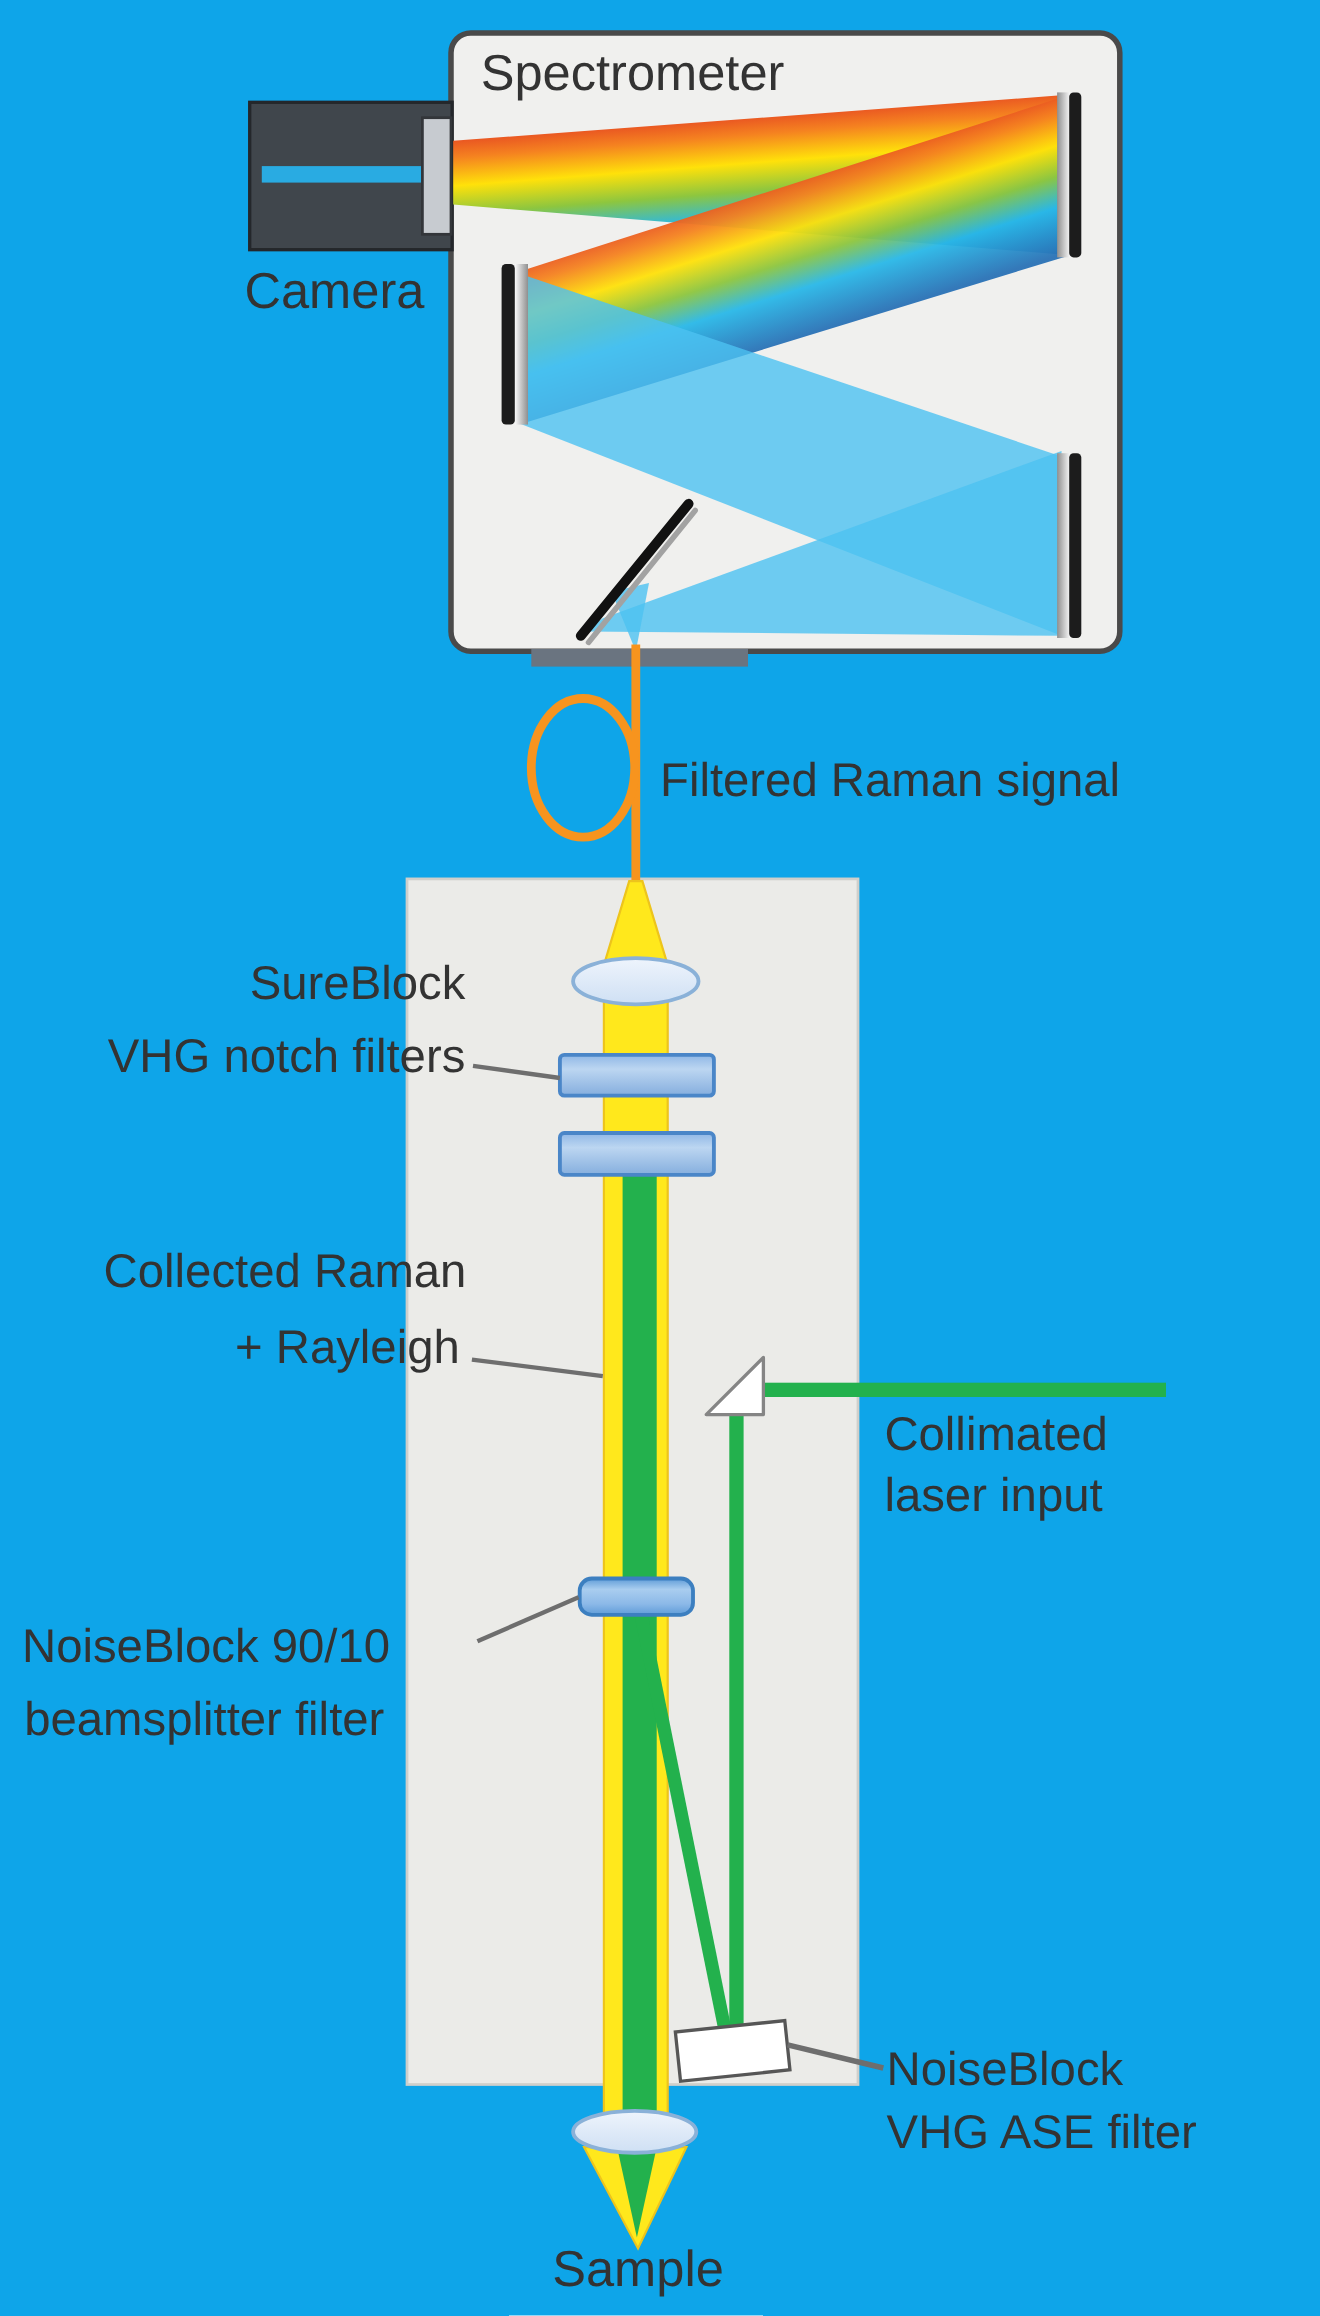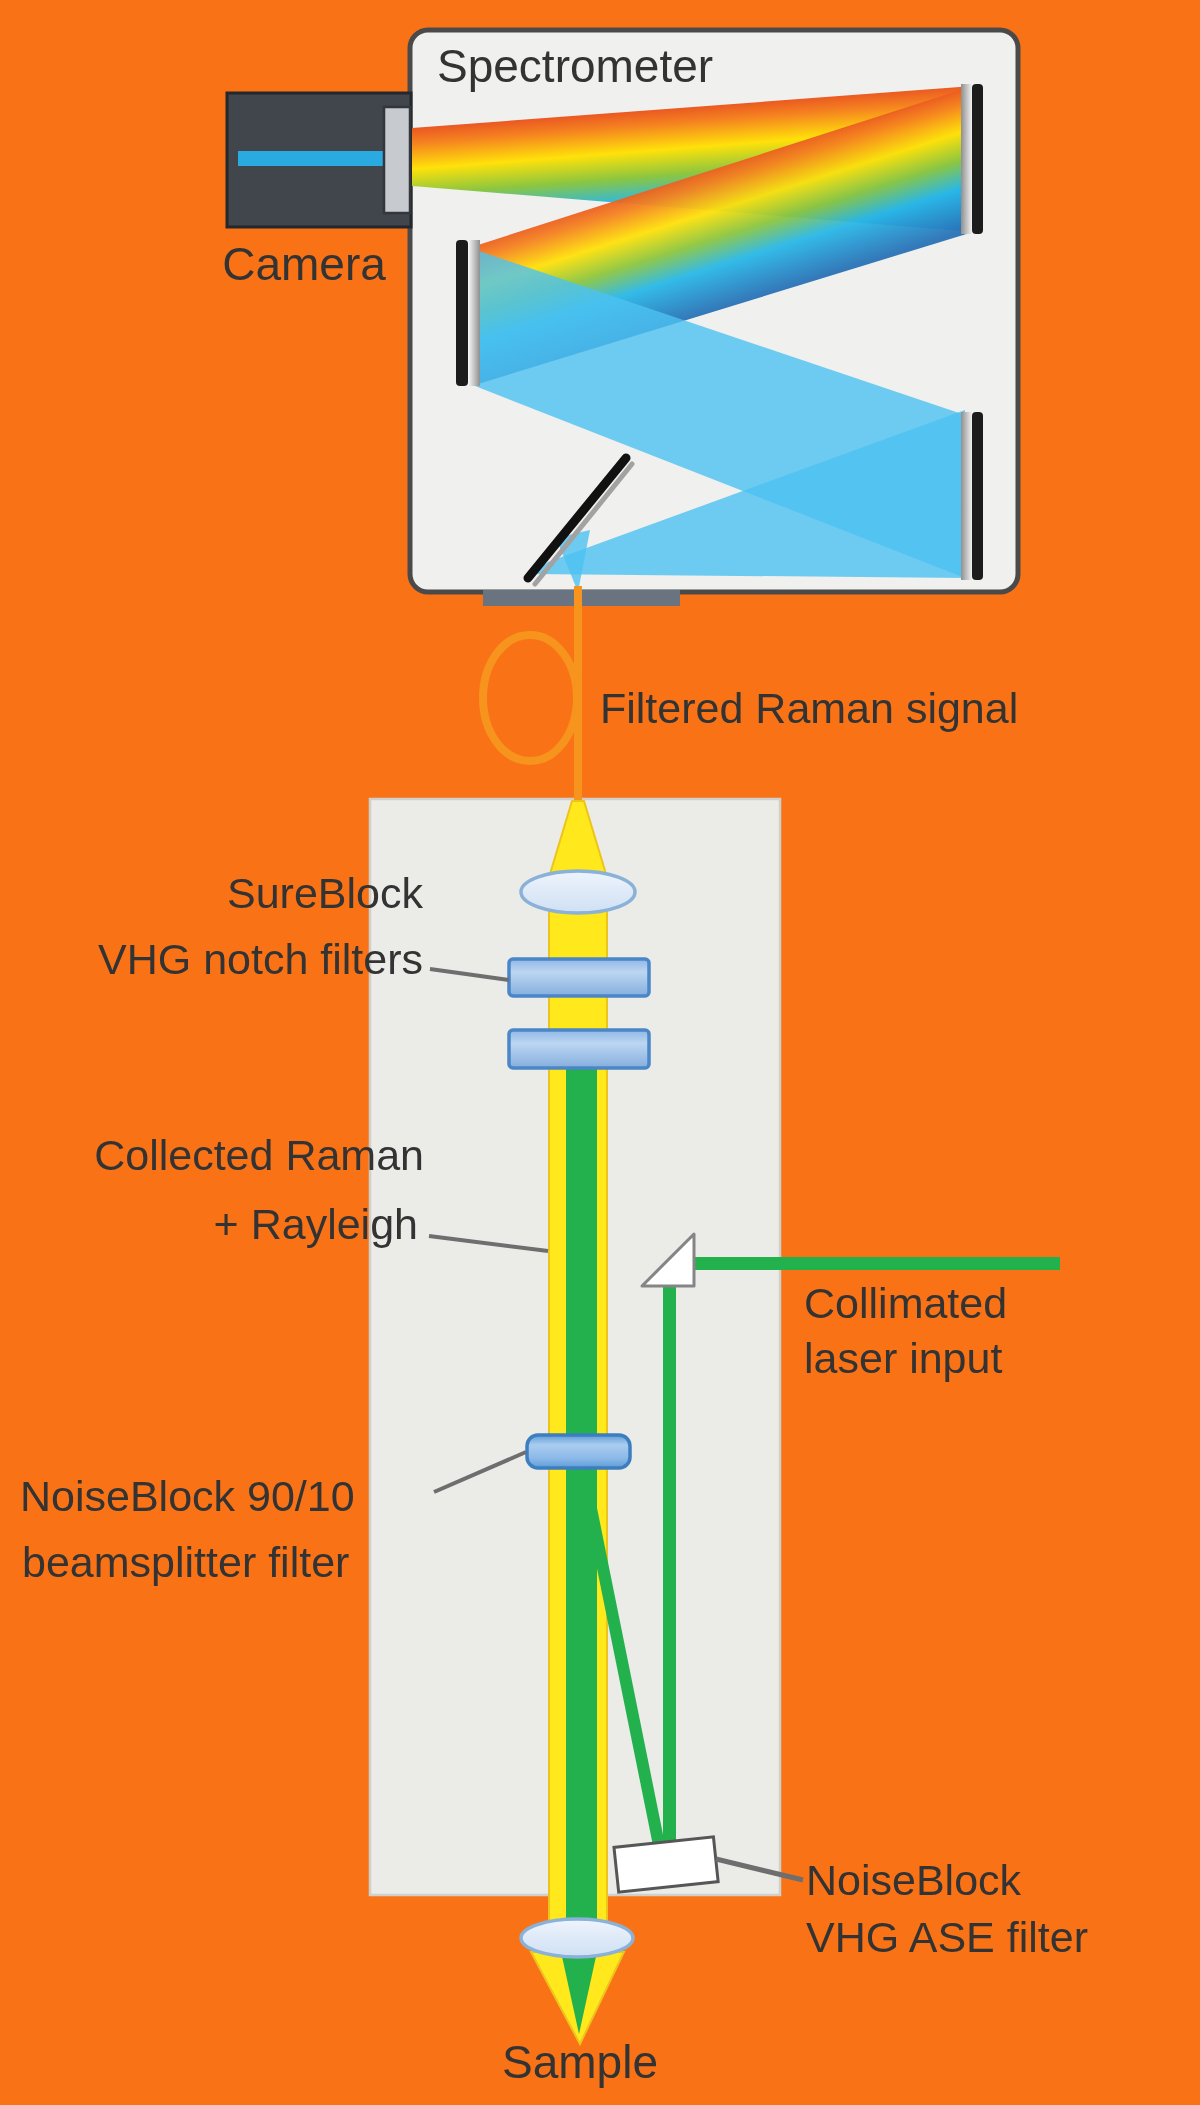--- a/index.html
+++ b/index.html
@@ -1,16 +1,16 @@
 <!DOCTYPE html>
 <html><head>
 <meta charset="utf-8">
 <style>
   html,body{margin:0;padding:0;background:#ffffff;}
-  .stage{position:relative;width:1200px;height:2105px;background:#f97316;overflow:hidden;
+  .stage{position:relative;width:1200px;height:2105px;background:#0ea5e9;overflow:hidden;
          font-family:"Liberation Sans", sans-serif;}
   svg{display:block;}
   text{font-family:"Liberation Sans", sans-serif;fill:#333333;}
   .t-big{font-size:46px;}
   .t-label{font-size:43px;}
 </style>
 </head>
 <body>
 
 <div class="stage">

